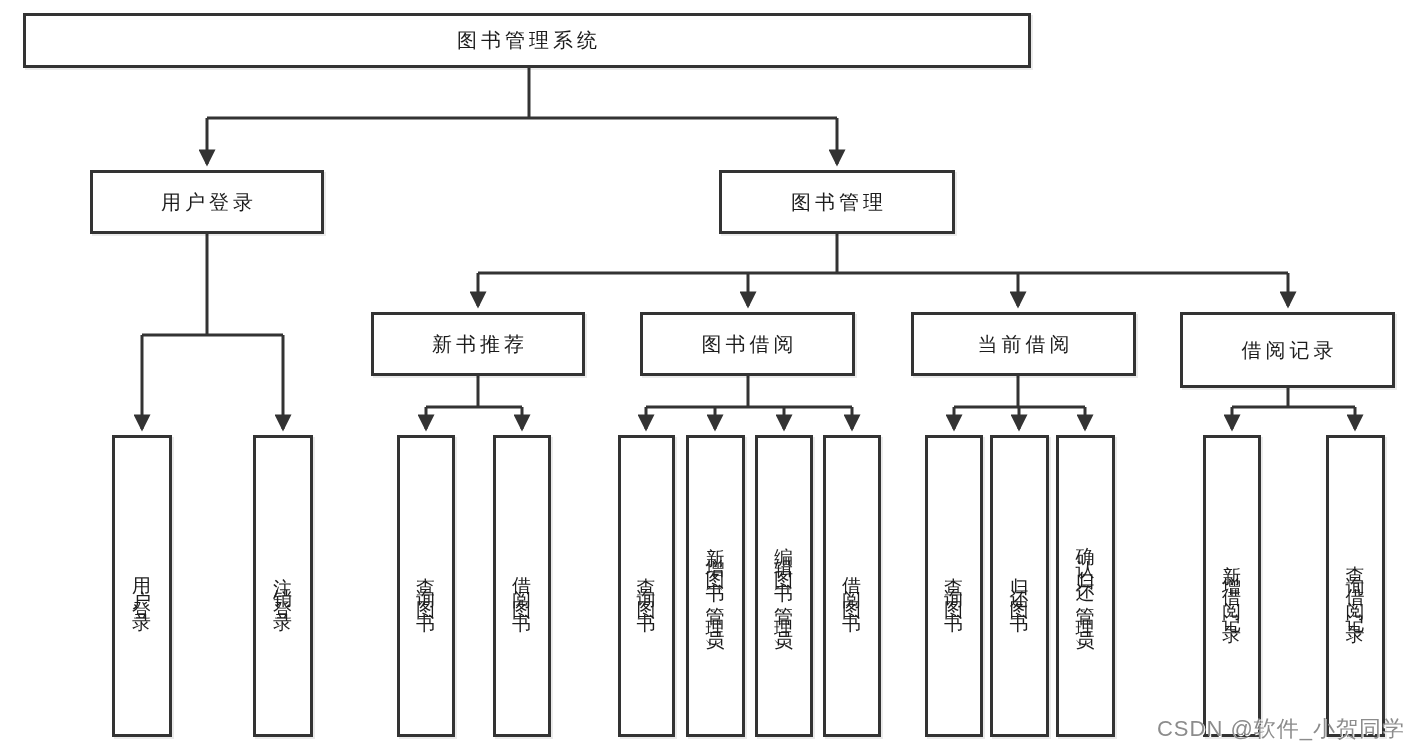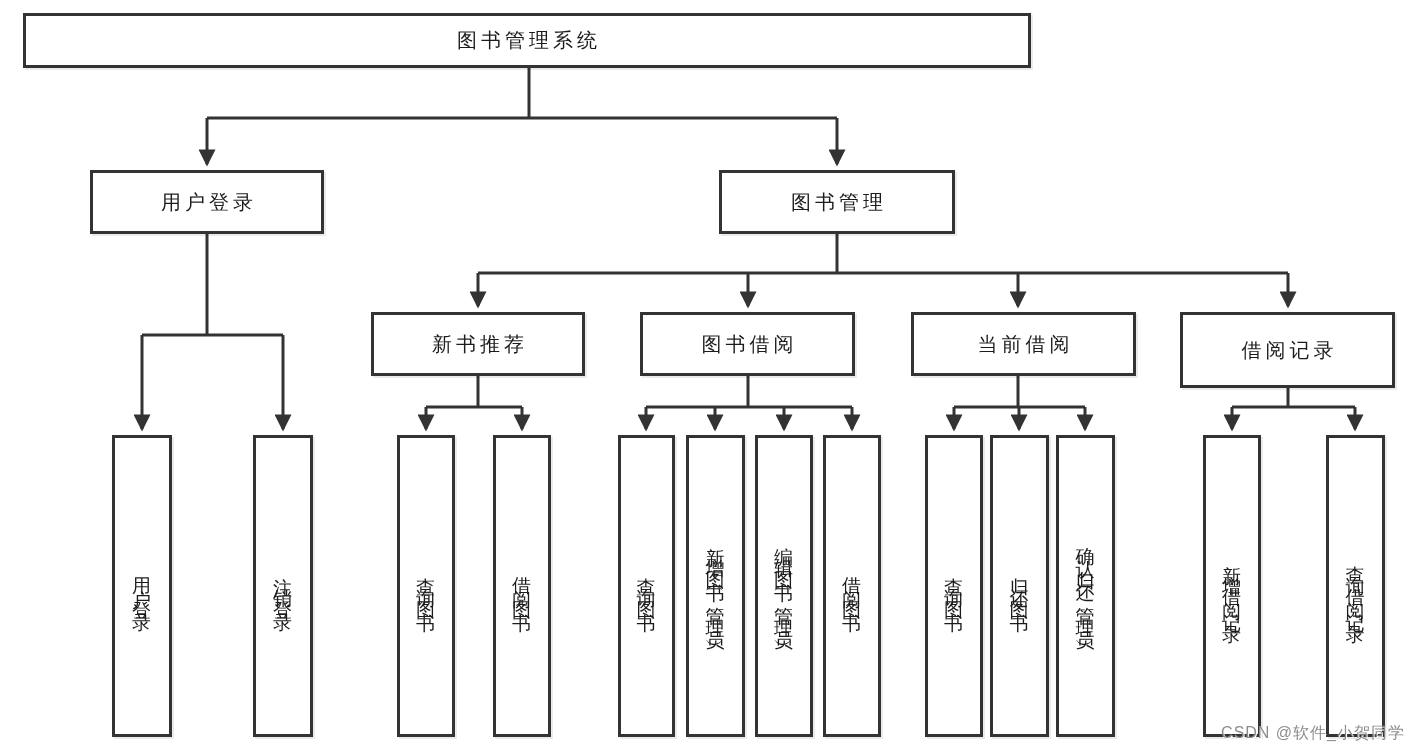--- a/index.html
+++ b/index.html
@@ -26,21 +26,21 @@
     box-shadow:2px 2px 0 rgba(0,0,0,0.08);
   }
   .h-label{font-size:20px;letter-spacing:4px;text-indent:4px;white-space:nowrap;}
   .vtext{
     writing-mode:vertical-rl;text-orientation:mixed;
     font-size:19px;letter-spacing:12px;line-height:1;
     white-space:nowrap;
   }
   .watermark{
     position:absolute;right:8px;bottom:3px;
-    font-size:16px;letter-spacing:1px;
+    font-size:22px;letter-spacing:1px;
     color:var(--watermark-color);
     text-shadow:1px 1px 0 #ffffff;
     white-space:nowrap;
   }
 </style>
 </head>
 <body>
 
 <div class="canvas">
 

